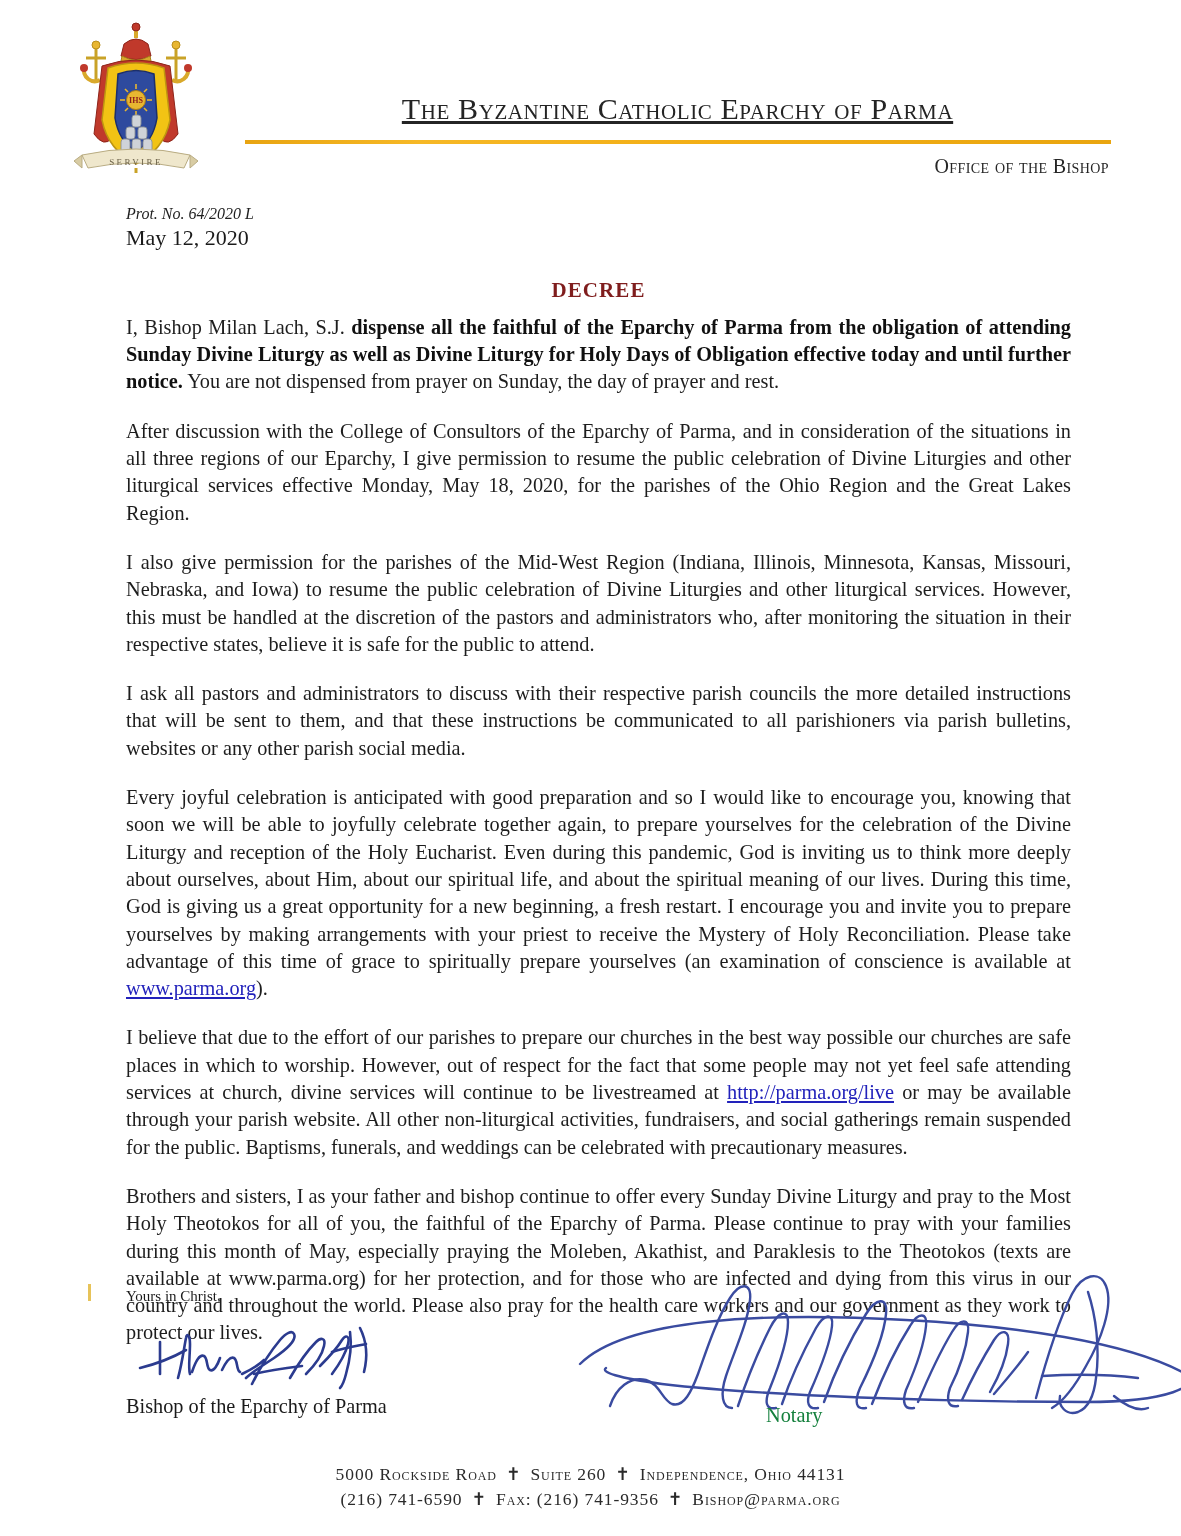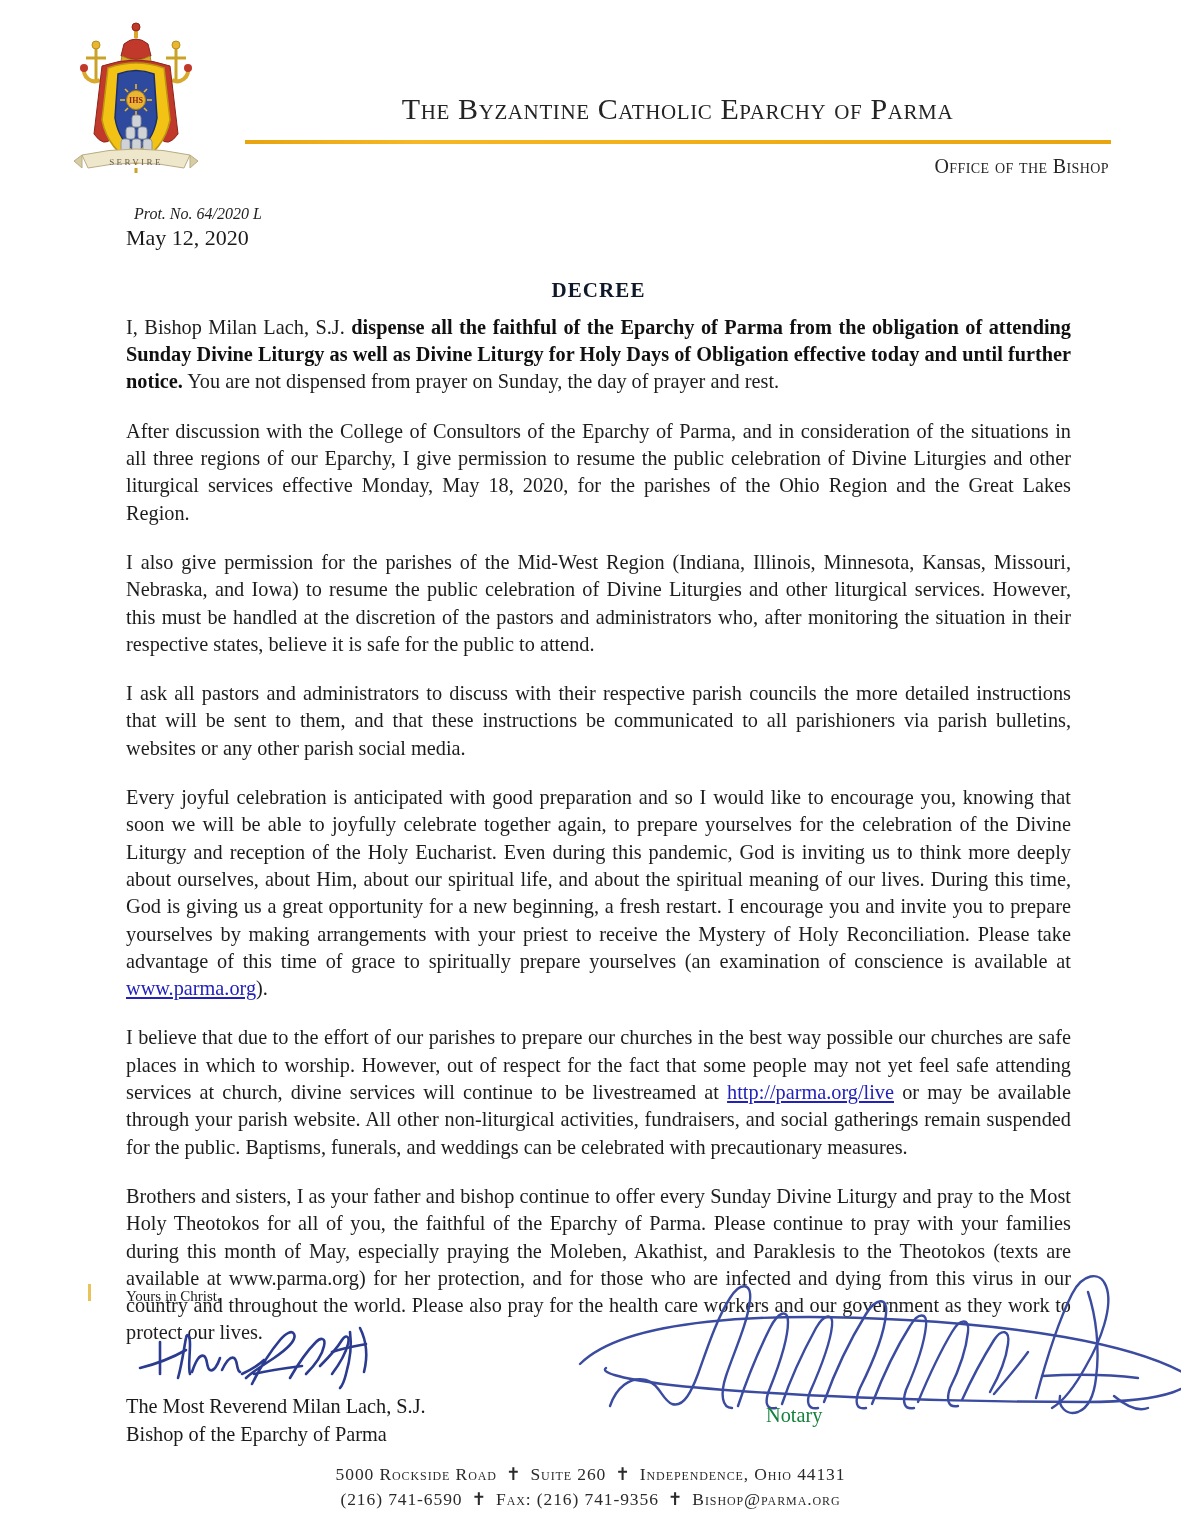--- a/index.html
+++ b/index.html
@@ -44,20 +44,21 @@
     width: 865px;
   }
   .eparchy-title {
     font-family: "Liberation Serif", "DejaVu Serif", serif;
     font-size: 30px;
     font-variant: small-caps;
     letter-spacing: 0.6px;
     text-align: center;
     color: #242424;
     white-space: nowrap;
+    text-decoration: underline;
   }
   .gold-rule {
     position: absolute;
     left: 245px;
     top: 140px;
     width: 866px;
     height: 4px;
     background: linear-gradient(to right, #E8A411 0%, #F6B826 20%, #F2AE15 55%, #E9A50F 100%);
   }
   .office-line {
@@ -76,35 +77,34 @@
     position: absolute;
     left: 126px;
     top: 205px;
     width: 945px;
   }
   .protocol {
     font-style: italic;
     font-size: 16px;
     line-height: 1.15;
     color: #1f1f1f;
-    margin-left: 8px;
   }
   .letterdate {
     font-size: 22px;
     line-height: 1.25;
     margin-top: 1px;
     color: #1a1a1a;
   }
   .decree-title {
     text-align: center;
     font-weight: bold;
     font-size: 21px;
     letter-spacing: 1.1px;
     margin-top: 26px;
-    color: #0f172a;
+    color: #7f1d1d;
   }
   p.body-par {
     font-size: 20.3px;
     line-height: 1.345;
     text-align: justify;
     margin: 22px 0 0 0;
     color: #1d1d1d;
   }
   p.body-par.first { margin-top: 11px; }
   .b { font-weight: bold; color: #101010; }
@@ -306,21 +306,20 @@
           <path d="M156 66 C164 52 174 38 182 30 C187 25 192 26 190 34 C188 44 180 54 172 62"></path>
           <path d="M186 54 C194 46 202 38 208 28 C212 22 216 24 214 32 C211 44 204 54 198 62"></path>
           <path d="M216 20 C218 34 216 48 212 62 C210 70 208 74 206 76"></path>
           <path d="M198 40 C210 36 222 34 232 32"></path>
           <path d="M226 16 C232 28 234 44 230 60"></path>
         </g>
       </svg>
     </div>
 
     <div class="sig-names">
-      <div>The Most Reverend Milan Lach, S.J.</div>
       <div>Bishop of the Eparchy of Parma</div>
     </div>
 
     <div class="sig-notary-wrap">
       <svg viewBox="0 0 640 165" width="640" height="165" aria-hidden="true">
         <g fill="none" stroke="#3A4BA0" stroke-width="2.4" stroke-linecap="round">
 
           <path d="M14 108 C60 62 200 56 340 64 C450 70 560 86 616 116 C640 130 600 146 520 146 C380 146 200 140 96 128 C52 122 34 116 40 112"></path>
 
           <path d="M44 150 C50 132 64 120 80 124 C94 128 96 144 106 148 C118 152 126 134 132 118 C140 96 150 64 164 42 C174 26 186 26 184 44 C182 66 168 96 160 120 C154 138 156 152 166 152"></path>

